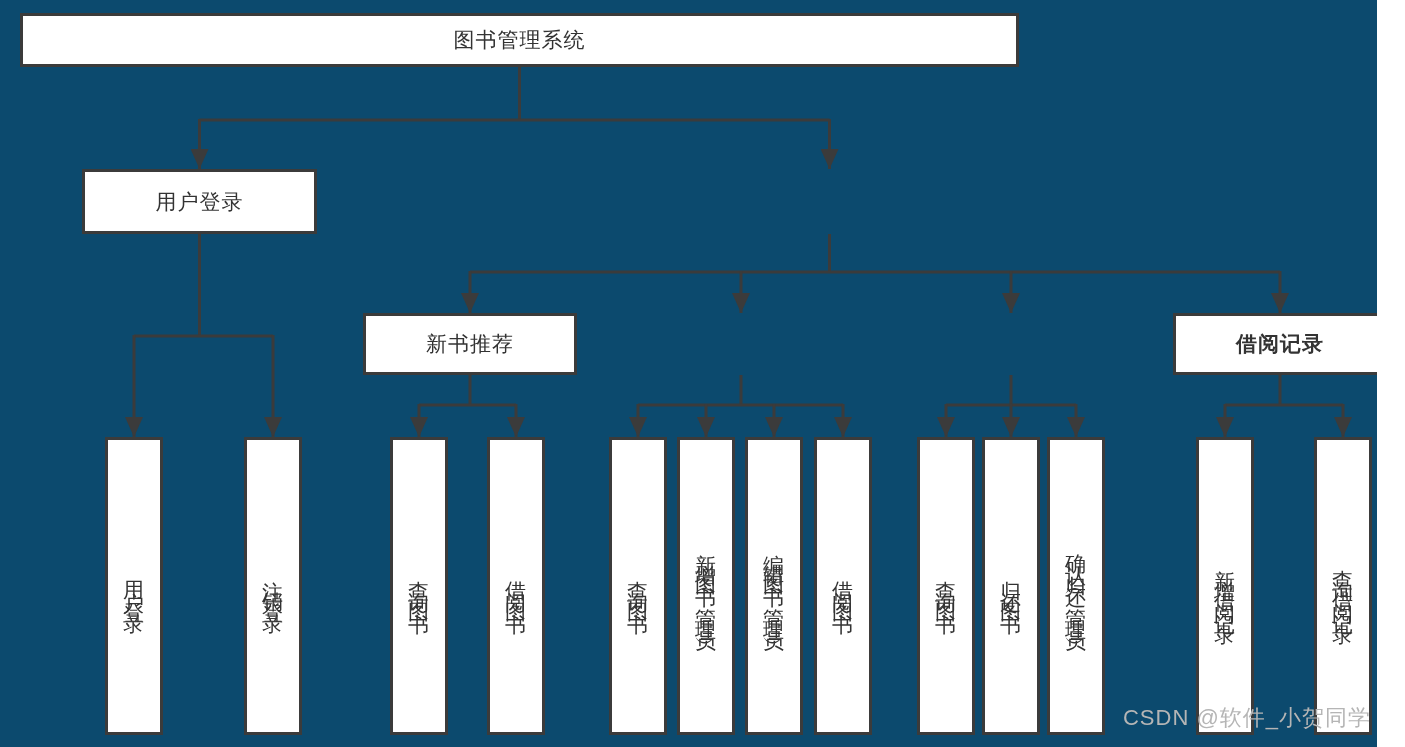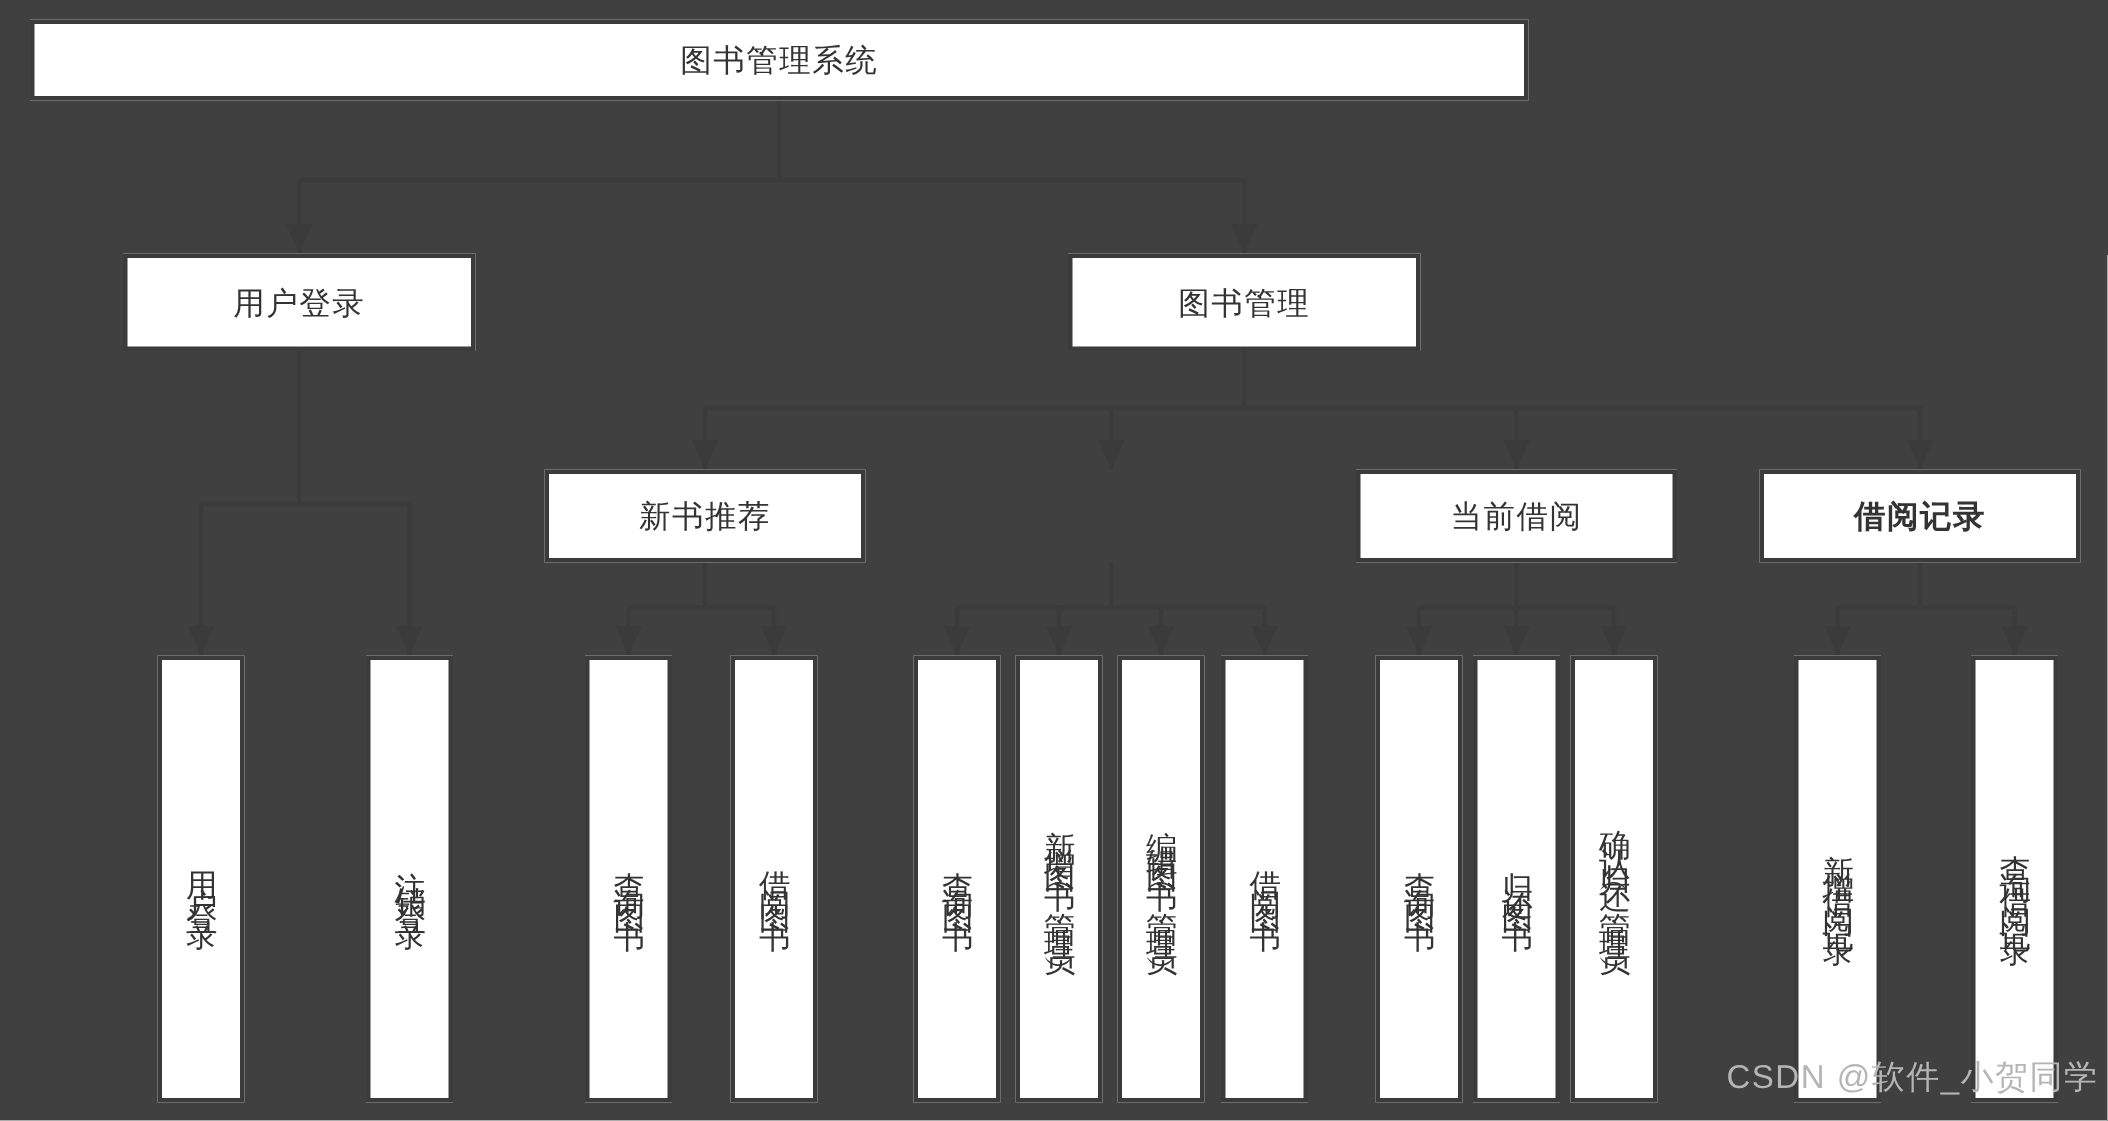--- a/index.html
+++ b/index.html
@@ -1,18 +1,18 @@
 <!DOCTYPE html>
 <html><head>
 <meta charset="utf-8">
 <style>
   html,body{margin:0;padding:0;background:#ffffff;}
   body{font-family:"Liberation Sans","DejaVu Sans",sans-serif;}
   #stage{
-    position:relative;width:1377px;height:747px;background:#404040;overflow:hidden;padding-left:28px;
+    position:relative;width:1377px;height:747px;background:#0c4a6e;overflow:hidden;
   }
   .node{
     position:absolute;box-sizing:border-box;background:#ffffff;
     border:3px solid #3b3b3b;display:flex;align-items:center;justify-content:center;
     color:#333333;
   }
   .node.h{font-size:21px;letter-spacing:1px;}
   .node.v{font-size:21px;}
   .node.v .vtext{
     writing-mode:vertical-rl;text-orientation:mixed;letter-spacing:11px;
@@ -79,29 +79,23 @@
     </g>
   </svg>
 
   <div class="node h" style="left:20px;top:13px;width:999px;height:54px;">
     <span>图书管理系统</span>
   </div>
 
   <div class="node h" style="left:82px;top:169px;width:235px;height:65px;">
     <span>用户登录</span>
   </div>
-  <div class="node h" style="left:712px;top:169px;width:235px;height:65px;">
-    <span>图书管理</span>
-  </div>
 
   <div class="node h" style="left:363px;top:313px;width:214px;height:62px;text-align:right;">
     <span>新书推荐</span>
-  </div>
-  <div class="node h" style="left:904px;top:313px;width:214px;height:62px;">
-    <span>当前借阅</span>
   </div>
   <div class="node h" style="left:1173px;top:313px;width:214px;height:62px;font-weight:bold;">
     <span>借阅记录</span>
   </div>
 
   <div class="node v" style="left:105px;top:437px;width:58px;height:298px;">
     <span class="vtext">用户登录</span>
   </div>
   <div class="node v" style="left:244px;top:437px;width:58px;height:298px;">
     <span class="vtext">注销登录</span>

